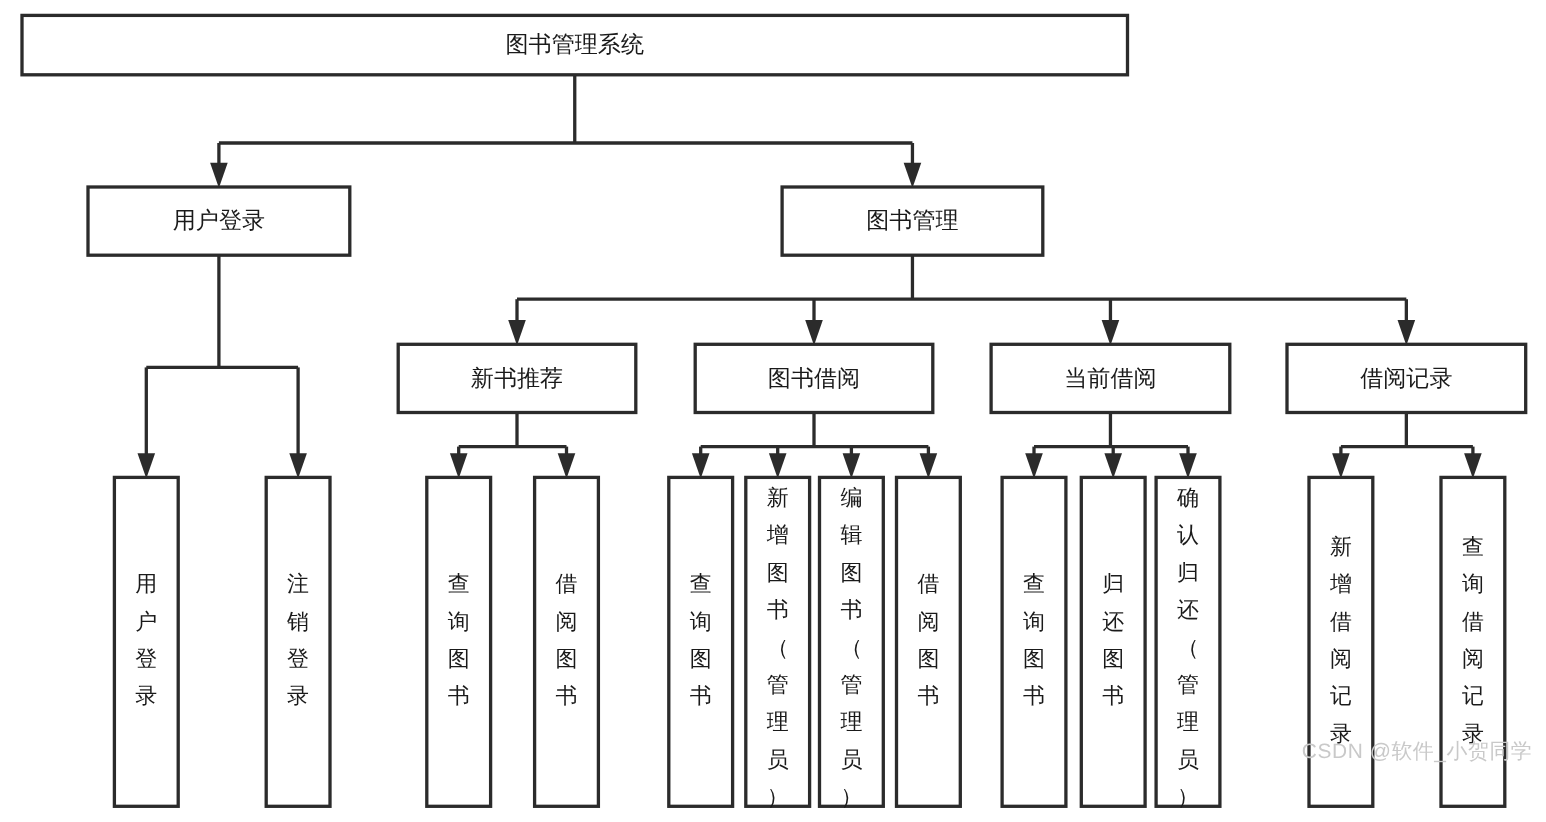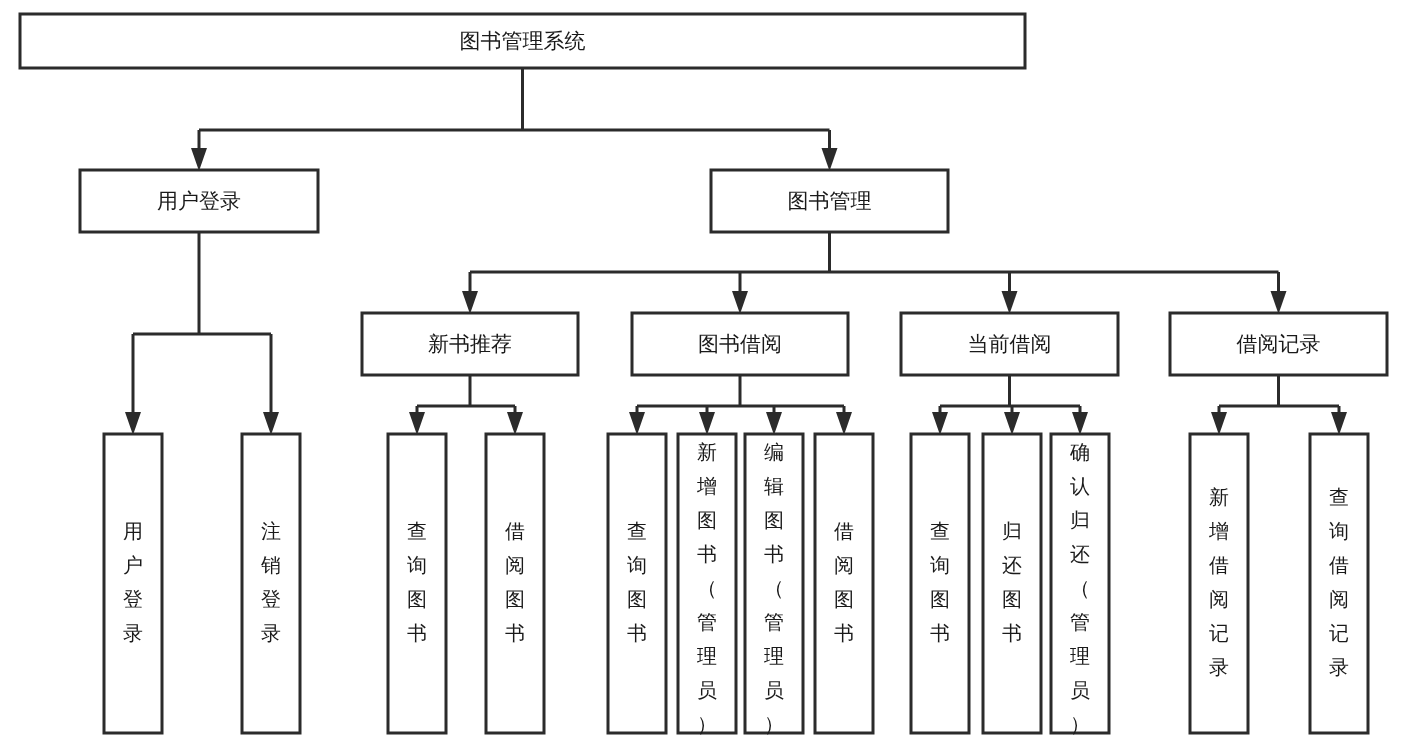--- a/index.html
+++ b/index.html
@@ -212,13 +212,14 @@
         <g>
           <rect x="1190" y="434" width="58" height="299" class="node-box"></rect>
           <text x="1219" class="node-label leaf"><tspan x="1219" y="498.5">新</tspan><tspan x="1219" y="532.5">增</tspan><tspan x="1219" y="566.5">借</tspan><tspan x="1219" y="600.5">阅</tspan><tspan x="1219" y="634.5">记</tspan><tspan x="1219" y="668.5">录</tspan></text>
         </g>
         <g>
           <rect x="1310" y="434" width="58" height="299" class="node-box"></rect>
           <text x="1339" class="node-label leaf"><tspan x="1339" y="498.5">查</tspan><tspan x="1339" y="532.5">询</tspan><tspan x="1339" y="566.5">借</tspan><tspan x="1339" y="600.5">阅</tspan><tspan x="1339" y="634.5">记</tspan><tspan x="1339" y="668.5">录</tspan></text>
         </g>
       </g>
   </svg>
+  <div class="watermark">CSDN @软件_小贺同学</div>
 </div>
 
 </body></html>

